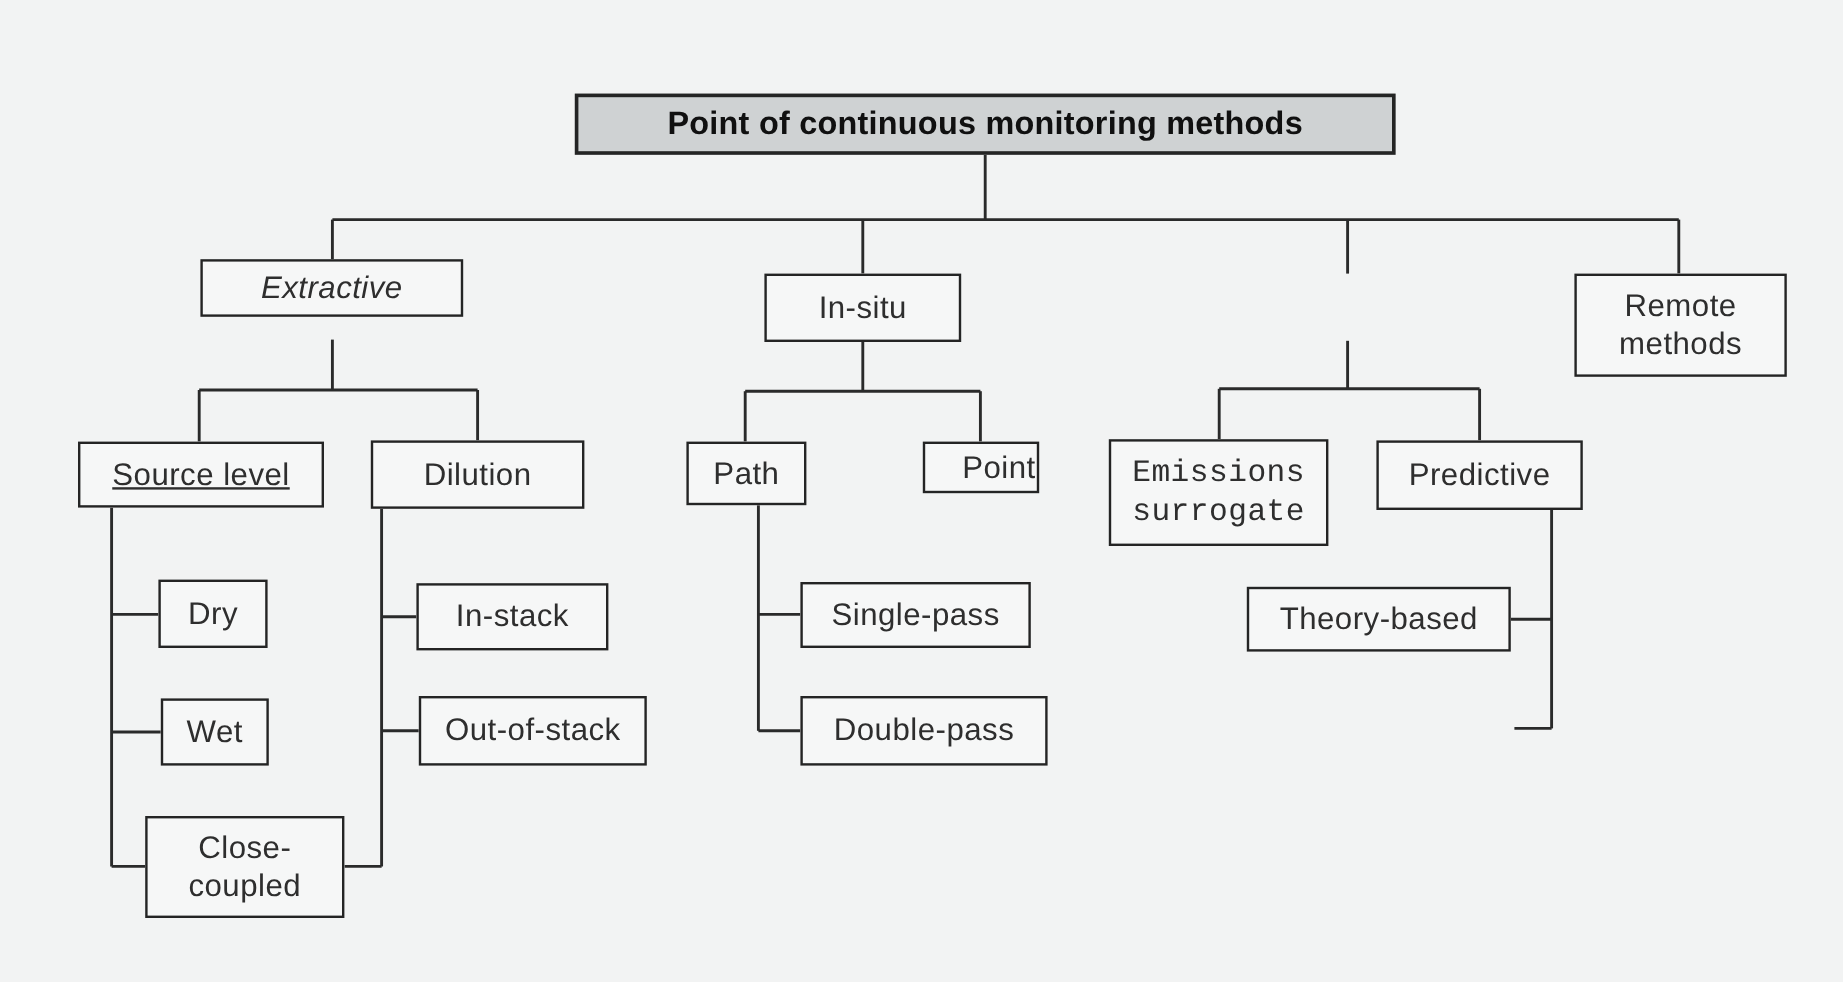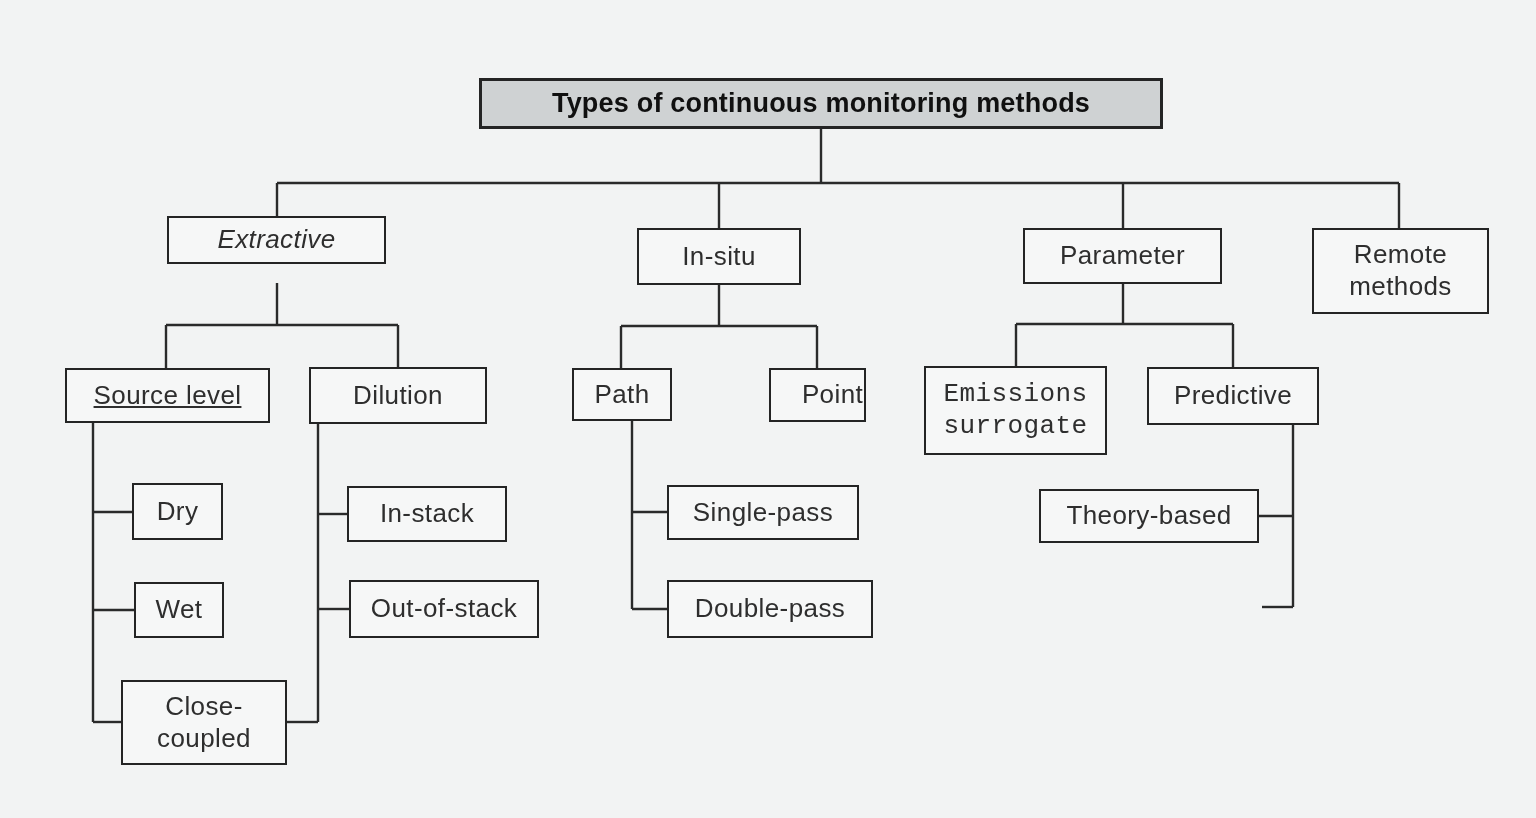--- a/index.html
+++ b/index.html
@@ -49,21 +49,21 @@
   #n-parameter{left:1023px;top:228px;width:199px;height:56px;}
   #n-remote-sensing{left:1312px;top:228px;width:177px;height:86px;}
   #n-source-level{left:65px;top:368px;width:205px;height:55px;text-decoration:underline;}
   #n-dilution{left:309px;top:367px;width:178px;height:57px;}
   #n-dry{left:132px;top:483px;width:91px;height:57px;}
   #n-wet{left:134px;top:582px;width:90px;height:56px;}
   #n-close-coupled{left:121px;top:680px;width:166px;height:85px;}
   #n-in-stack{left:347px;top:486px;width:160px;height:56px;}
   #n-out-of-stack{left:349px;top:580px;width:190px;height:58px;}
   #n-path{left:572px;top:368px;width:100px;height:53px;}
-  #n-point{left:769px;top:368px;width:97px;height:54px;padding-left:36px;}
+  #n-point{left:769px;top:368px;width:97px;height:43px;padding-left:36px;}
   #n-single-pass{left:667px;top:485px;width:192px;height:55px;}
   #n-double-pass{left:667px;top:580px;width:206px;height:58px;}
   #n-emissions-surrogate{left:924px;top:366px;width:183px;height:89px;font-family:Liberation Mono, monospace;}
   #n-predictive{left:1147px;top:367px;width:172px;height:58px;}
   #n-theory-based{left:1039px;top:489px;width:220px;height:54px;}
   #n-statistical{left:1091px;top:579px;width:171px;height:56px;}
 </style>
 </head>
 <body>
 
@@ -113,25 +113,24 @@
       <line x1="1016" y1="324" x2="1016" y2="366"></line>
       <line x1="1233" y1="324" x2="1233" y2="367"></line>
     </g>
     <g>
       <line x1="1293" y1="425" x2="1293" y2="607"></line>
       <line x1="1259" y1="516" x2="1293" y2="516"></line>
       <line x1="1262" y1="607" x2="1293" y2="607"></line>
     </g>
   </svg>
 
-  <div class="node title" id="n-root">Types of continuous monitoring methods</div>
+  <div class="node title" id="n-root">Point of continuous monitoring methods</div>
 
   <div class="node" id="n-extractive">Extractive</div>
   <div class="node" id="n-in-situ">In-situ</div>
-  <div class="node" id="n-parameter">Parameter</div>
   <div class="node" id="n-remote-sensing">Remote methods</div>
 
   <div class="node" id="n-source-level">Source level</div>
   <div class="node" id="n-dilution">Dilution</div>
 
   <div class="node" id="n-dry">Dry</div>
   <div class="node" id="n-wet">Wet</div>
   <div class="node" id="n-close-coupled">Close-coupled</div>
 
   <div class="node" id="n-in-stack">In-stack</div>

